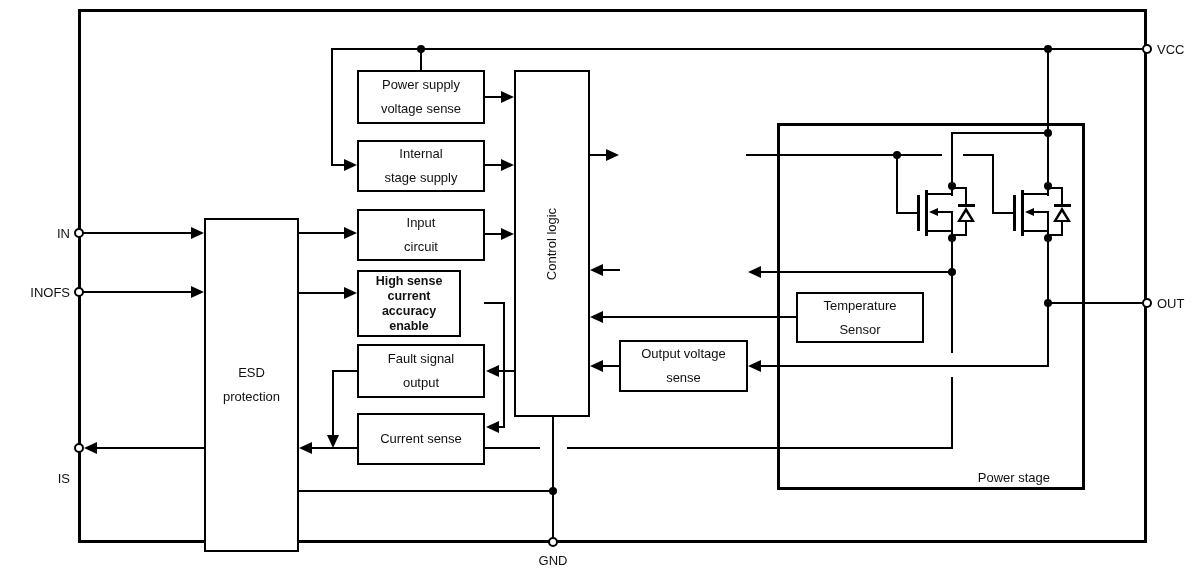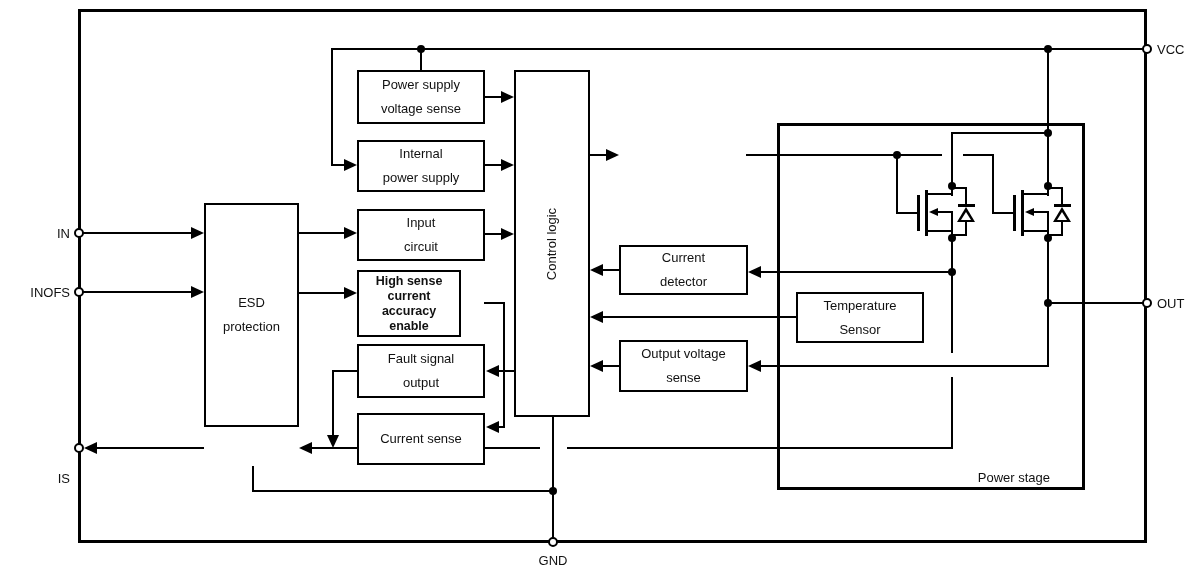--- a/index.html
+++ b/index.html
@@ -163,39 +163,37 @@
   <div class="dot" style="left:893px;top:151px;"></div>
   <div class="dot" style="left:1044px;top:129px;"></div>
   <div class="dot" style="left:948px;top:182px;"></div>
   <div class="dot" style="left:1044px;top:182px;"></div>
   <div class="dot" style="left:948px;top:234px;"></div>
   <div class="dot" style="left:1044px;top:234px;"></div>
   <div class="dot" style="left:948px;top:268px;"></div>
   <div class="dot" style="left:1044px;top:299px;"></div>
   <div class="dot" style="left:549px;top:487px;"></div>
 
-  <div class="box" style="left:204px;top:203px;width:95px;height:224px;">ESD
+  <div class="box" style="left:204px;top:218px;width:95px;height:334px;">ESD
 protection</div>
   <div class="box" style="left:357px;top:70px;width:128px;height:54px;">Power supply
 voltage sense</div>
   <div class="box" style="left:357px;top:140px;width:128px;height:52px;">Internal
-power supply</div>
+stage supply</div>
   <div class="box" style="left:357px;top:209px;width:128px;height:52px;">Input
 circuit</div>
   <div class="box" style="left:357px;top:270px;width:104px;height:67px;font-size:12.5px;line-height:15px;font-weight:bold;">High sense
 current accuracy
 enable</div>
   <div class="box" style="left:357px;top:344px;width:128px;height:54px;">Fault signal
 output</div>
   <div class="box" style="left:357px;top:413px;width:128px;height:52px;">Current sense</div>
   <div class="box vtext" style="left:514px;top:70px;width:76px;height:347px;">
     <span>Control logic</span>
   </div>
-  <div class="box" style="left:619px;top:245px;width:129px;height:50px;">Current
-detector</div>
   <div class="box" style="left:796px;top:292px;width:128px;height:51px;">Temperature
 Sensor</div>
   <div class="box" style="left:619px;top:340px;width:129px;height:52px;">Output voltage
 sense</div>
 
   <div class="pin" style="left:74px;top:228px;"></div>
   <div class="pin" style="left:74px;top:287px;"></div>
   <div class="pin" style="left:74px;top:443px;"></div>
   <div class="pin" style="left:1142px;top:44px;"></div>
   <div class="pin" style="left:1142px;top:298px;"></div>

